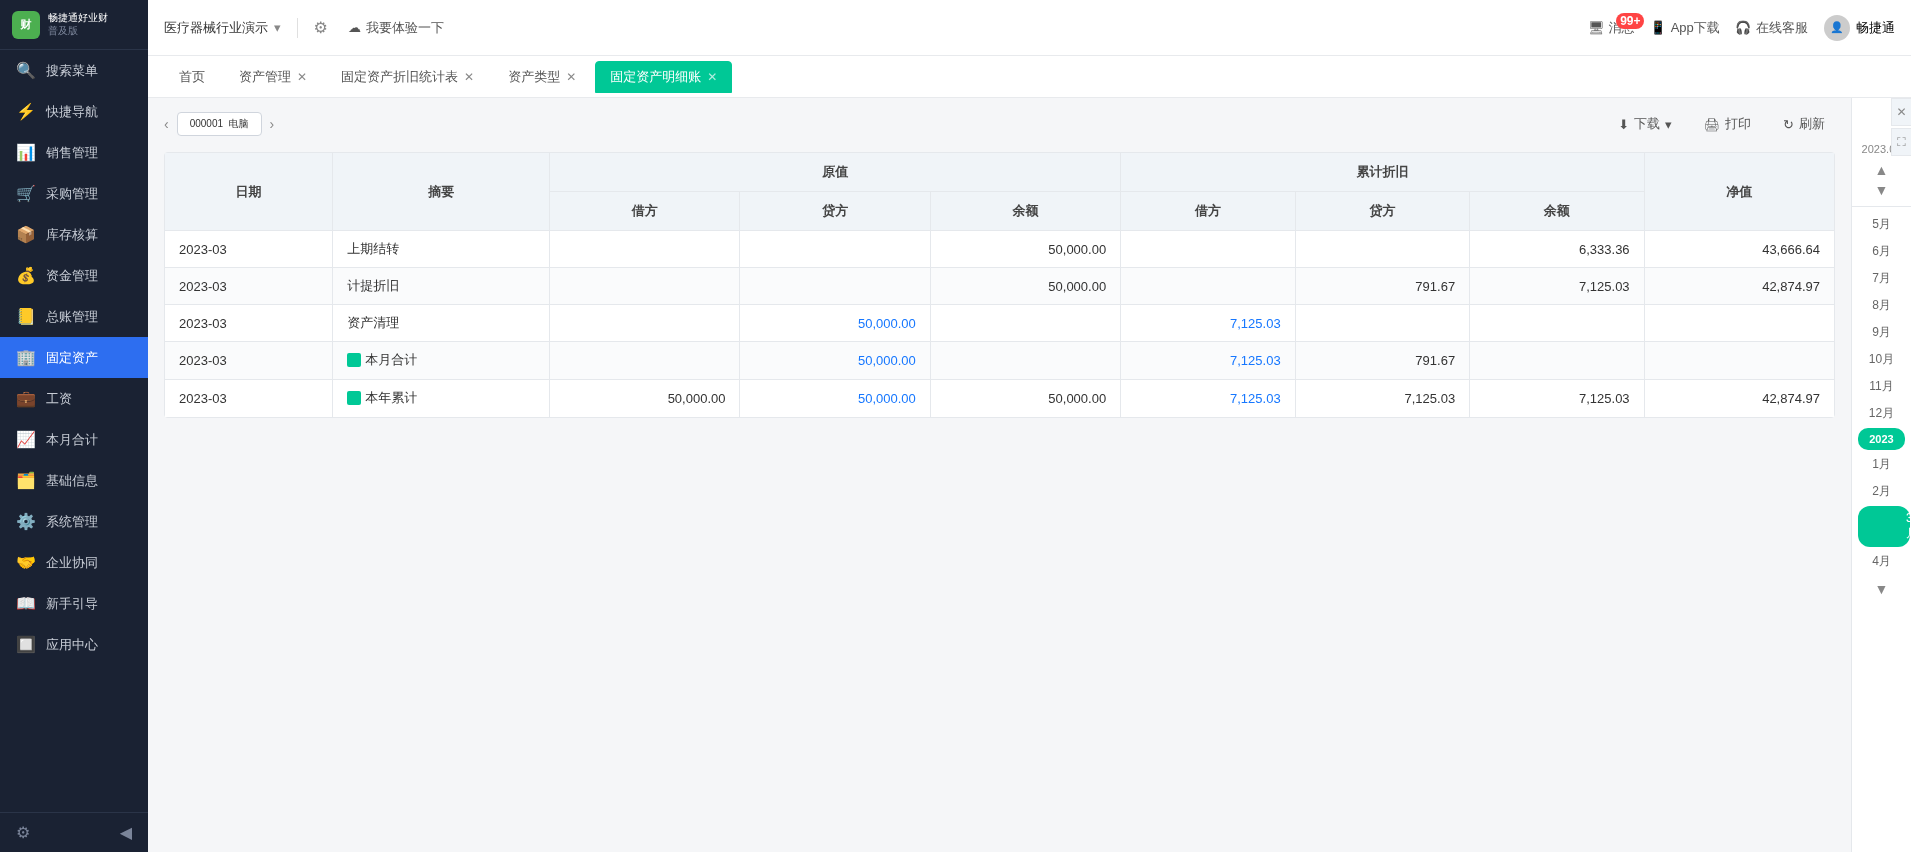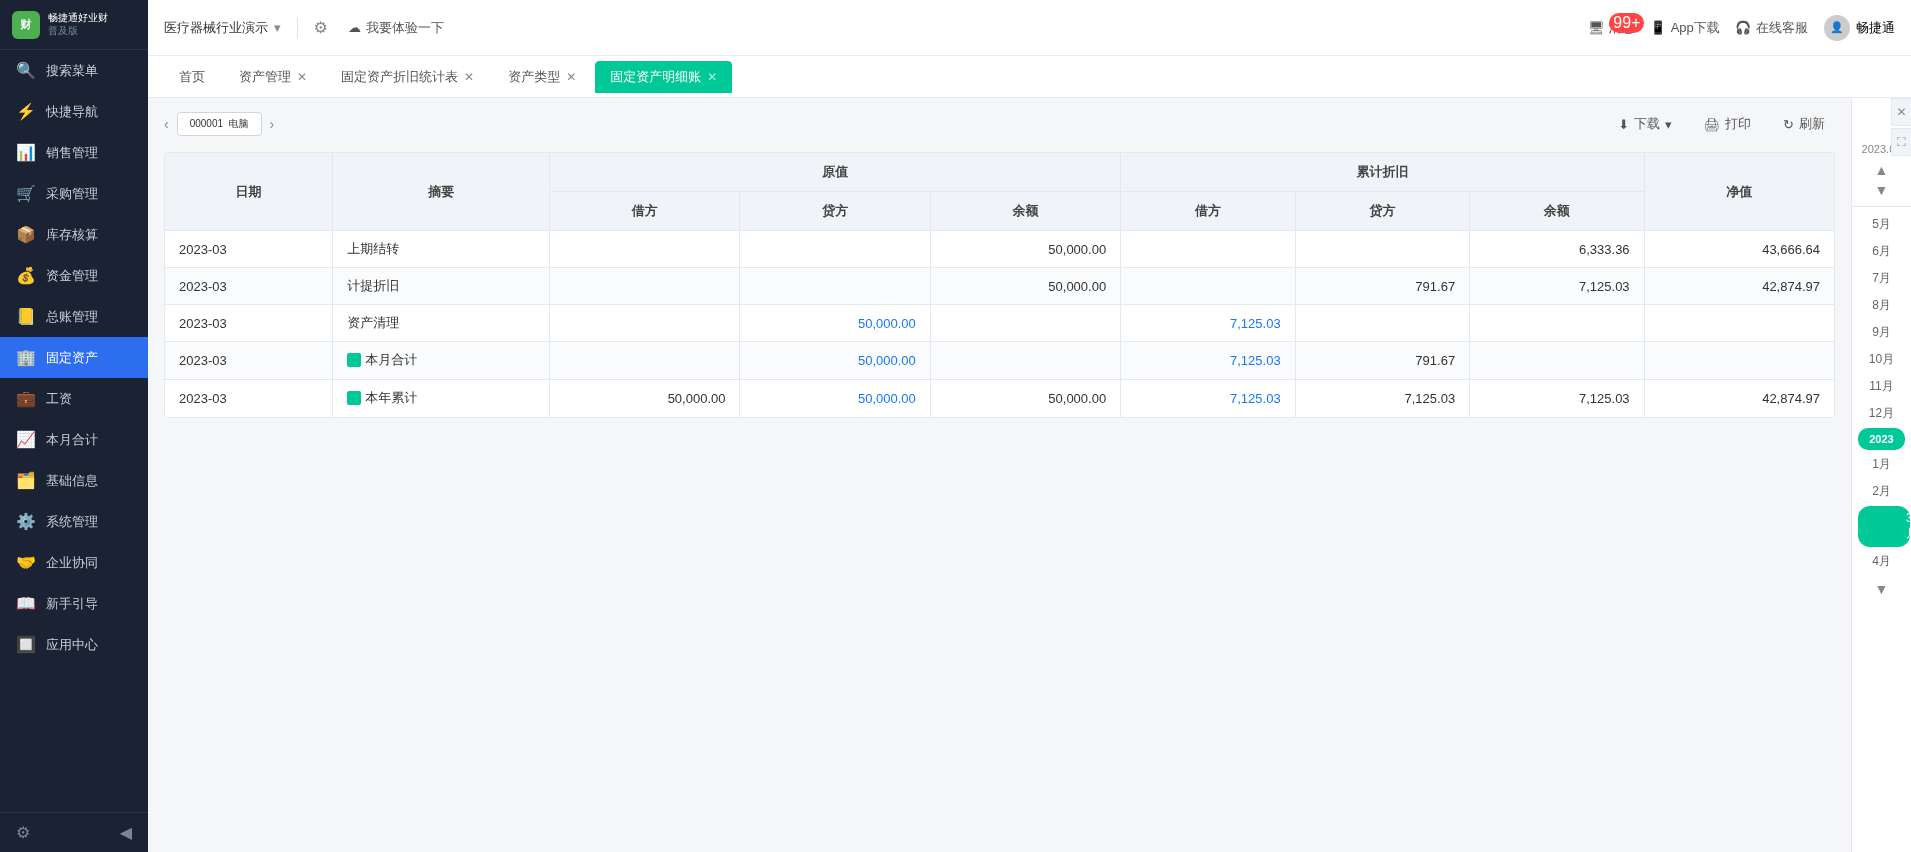--- a/index.html
+++ b/index.html
@@ -78,21 +78,21 @@
     }
     .topbar-divider { width: 1px; height: 20px; background: #e0e0e0; margin: 0 4px; }
     .topbar-gear { color: #888; cursor: pointer; font-size: 16px; }
     .topbar-experience {
       display: flex; align-items: center; gap: 5px;
       font-size: 13px; color: #555; cursor: pointer;
       margin-left: 8px;
     }
     .topbar-right { margin-left: auto; display: flex; align-items: center; gap: 16px; }
     .topbar-msg { position: relative; cursor: pointer; display: flex; align-items: center; gap: 4px; color: #555; font-size: 13px; }
-    .badge { background: #ff4444; color: #fff; font-size: 16px; border-radius: 10px; padding: 1px 4px; position: absolute; top: -6px; right: -10px; }
+    .badge { background: #ff4444; color: #fff; font-size: 12px; border-radius: 10px; padding: 1px 4px; position: absolute; top: -6px; right: -10px; font-weight: bold; }
     .topbar-action { display: flex; align-items: center; gap: 4px; cursor: pointer; color: #555; font-size: 13px; }
     .topbar-user { display: flex; align-items: center; gap: 6px; cursor: pointer; }
     .user-avatar { width: 26px; height: 26px; border-radius: 50%; background: #ccc; display: flex; align-items: center; justify-content: center; font-size: 11px; color: #666; }
 
     
     .tabbar {
       background: #fff;
       border-bottom: 1px solid #e8eaed;
       display: flex;
       align-items: center;

